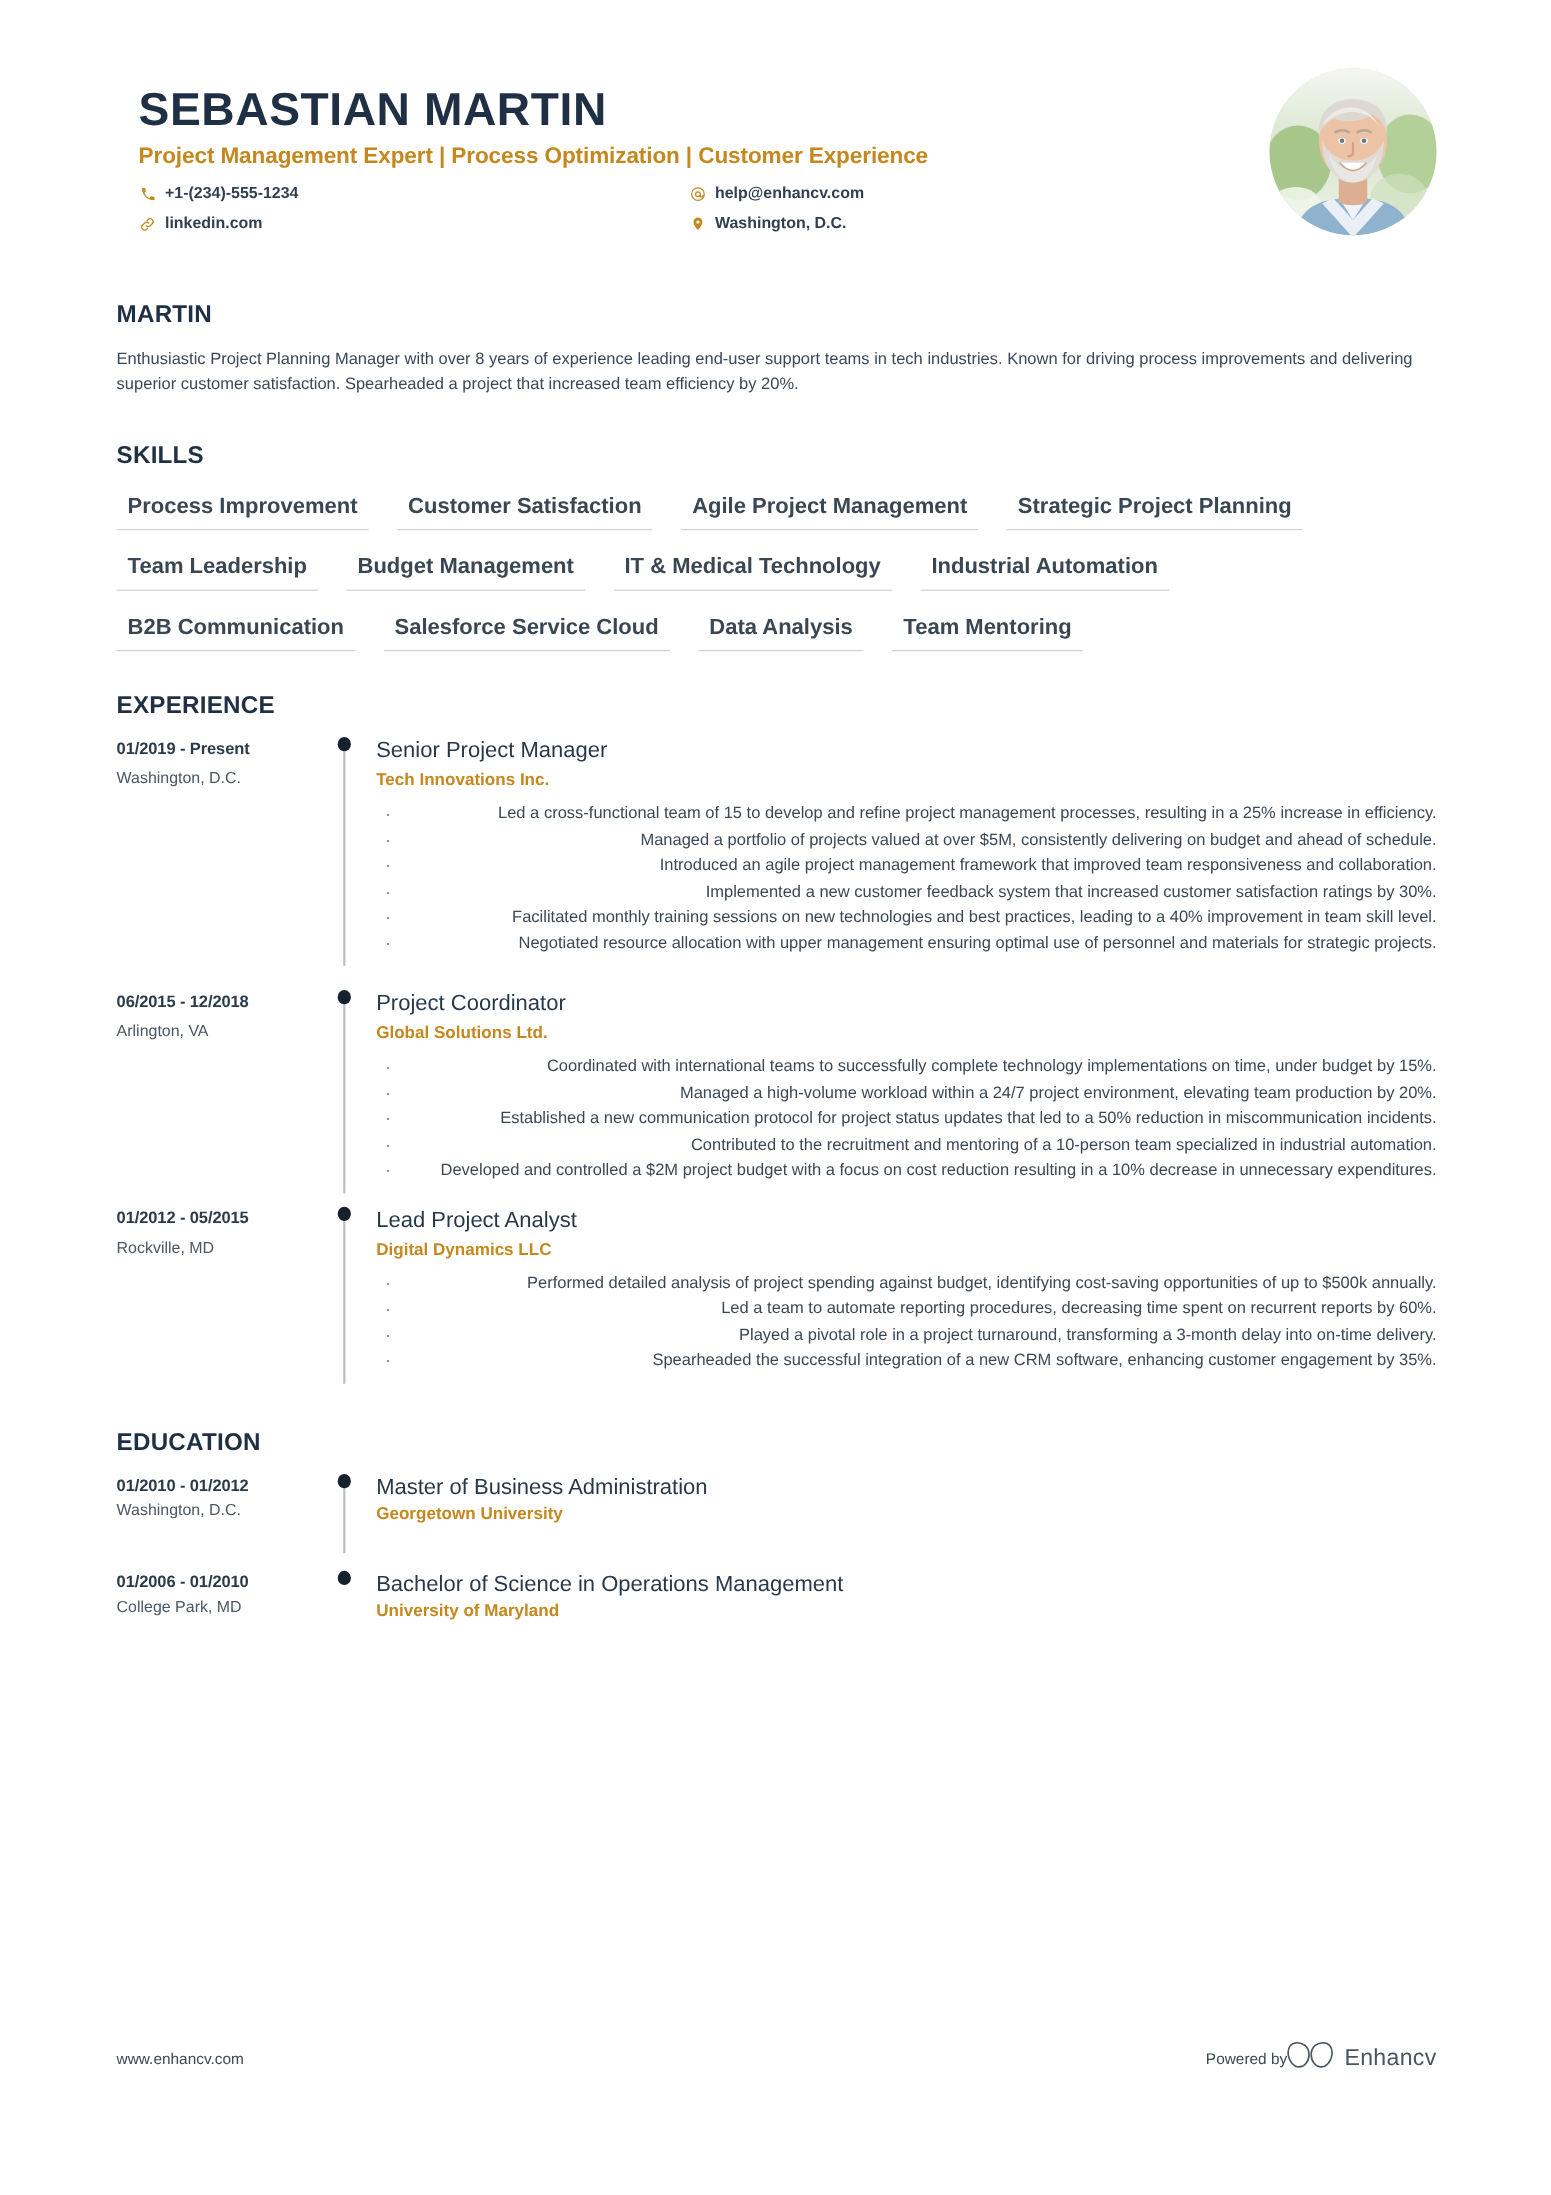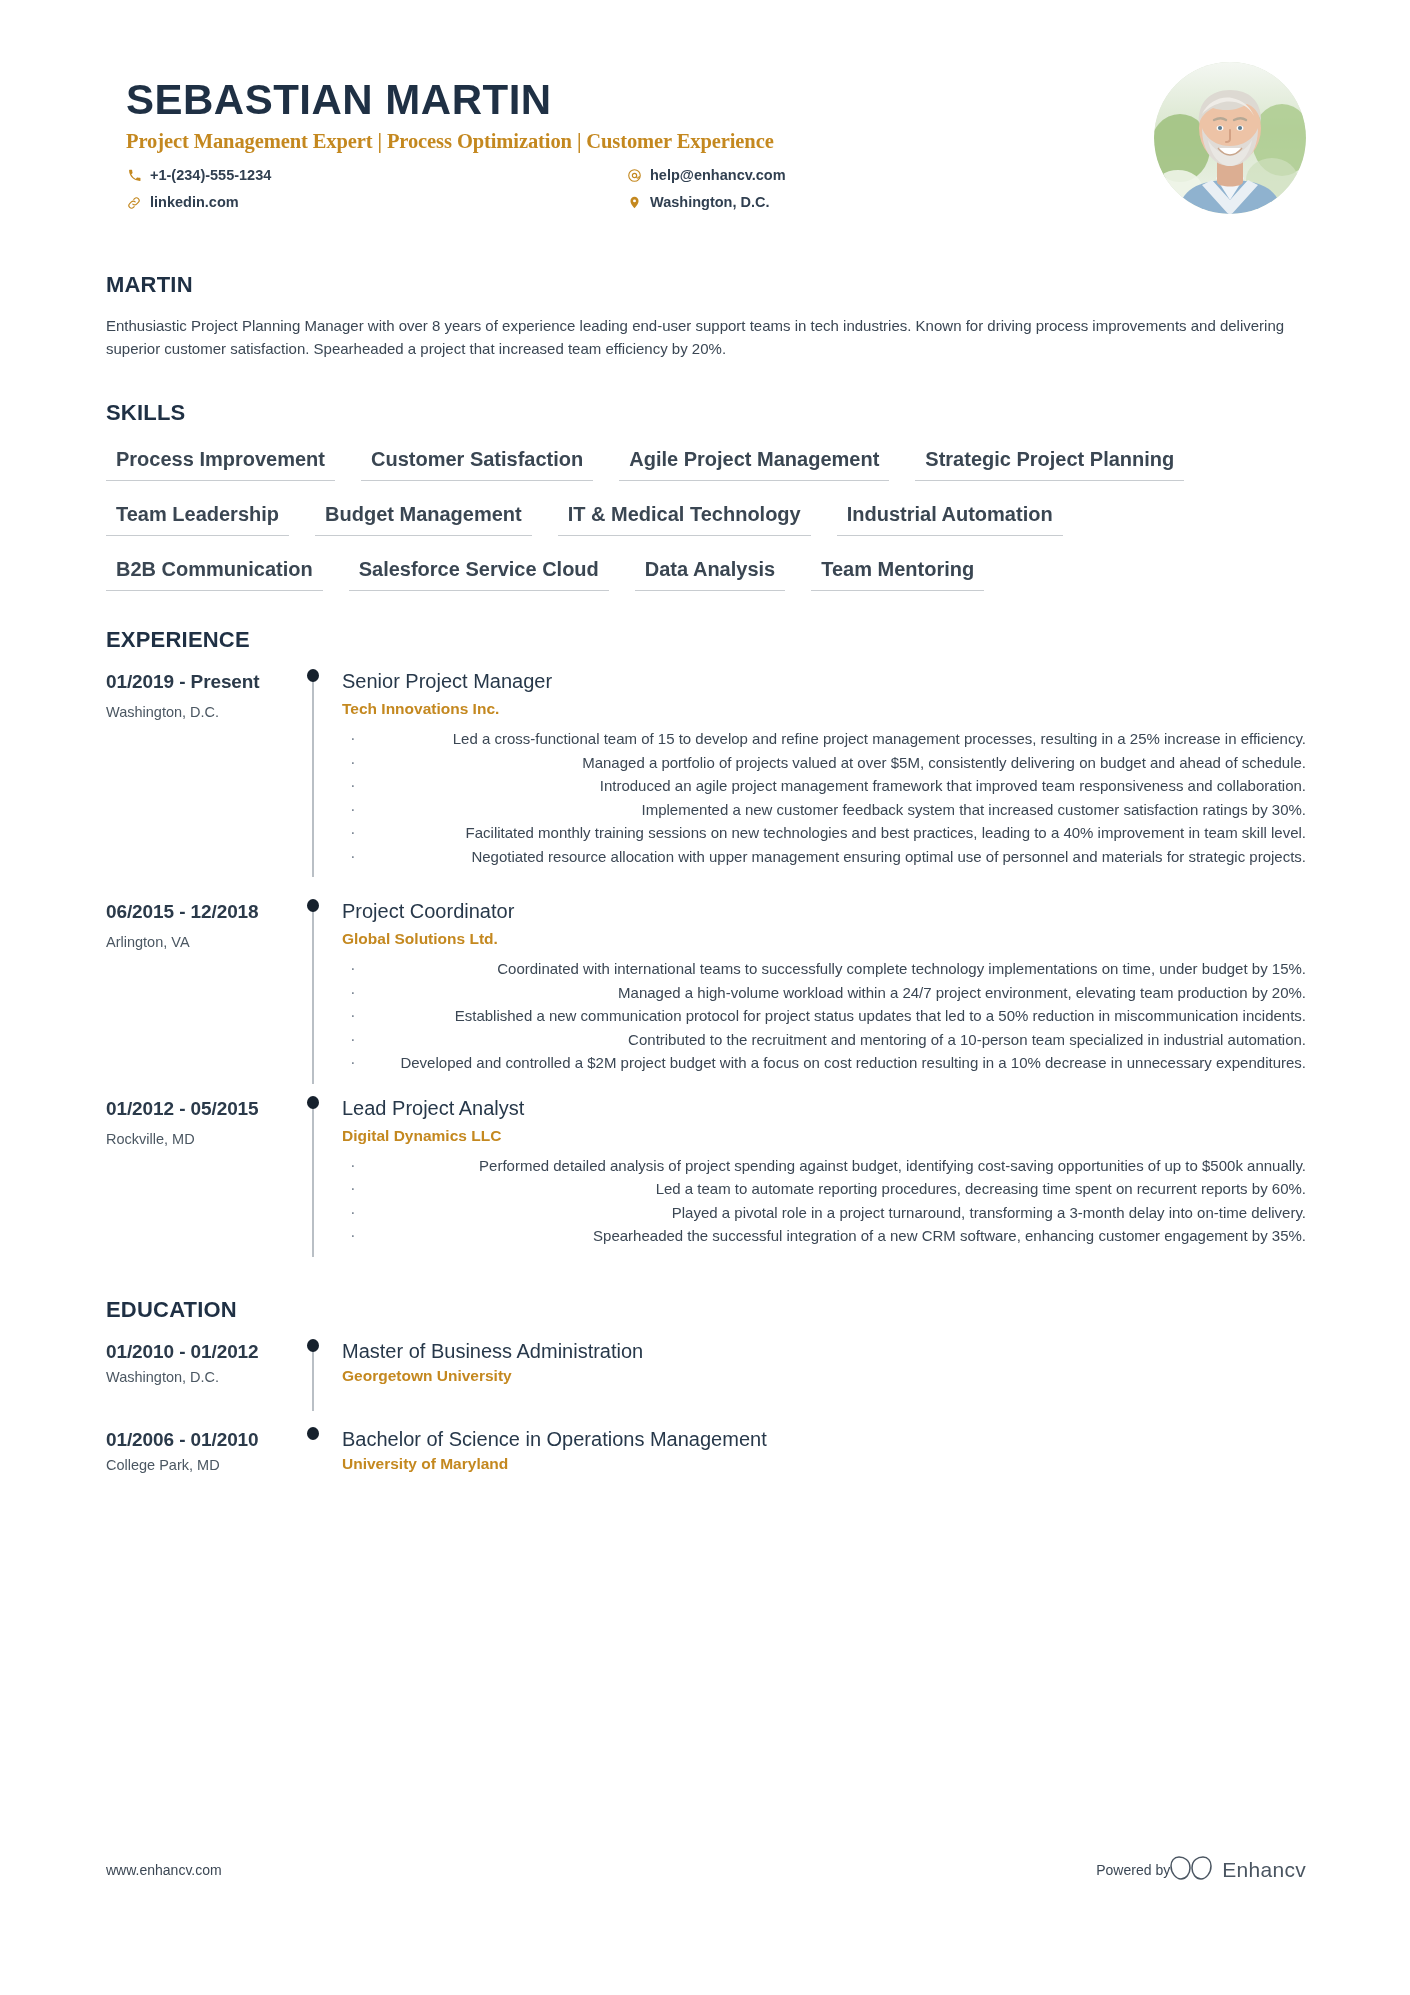--- a/index.html
+++ b/index.html
@@ -48,21 +48,20 @@
     margin-bottom: 8px;
   }
 
   .headline {
     font-size: 20.5px;
     font-weight: bold;
     color: #c4881f;
     letter-spacing: -0.1px;
     margin-bottom: 12px;
     white-space: nowrap;
-    font-family: Liberation Serif, serif;
   }
 
   .contact-grid {
     display: grid;
     grid-template-columns: 500px auto;
     row-gap: 5px;
     width: 900px;
   }
 
   .contact-item {
@@ -133,21 +132,21 @@
   
   .entry {
     display: grid;
     grid-template-columns: 190px 34px 1fr;
     position: relative;
   }
 
   .entry-left { padding-top: 2px; }
 
   .entry-date {
-    font-size: 19px;
+    font-size: 15px;
     font-weight: bold;
     color: #2b3a4a;
     white-space: nowrap;
     letter-spacing: -0.1px;
   }
   .entry-loc {
     font-size: 14.5px;
     color: #4b5762;
     margin-top: 11px;
   }

